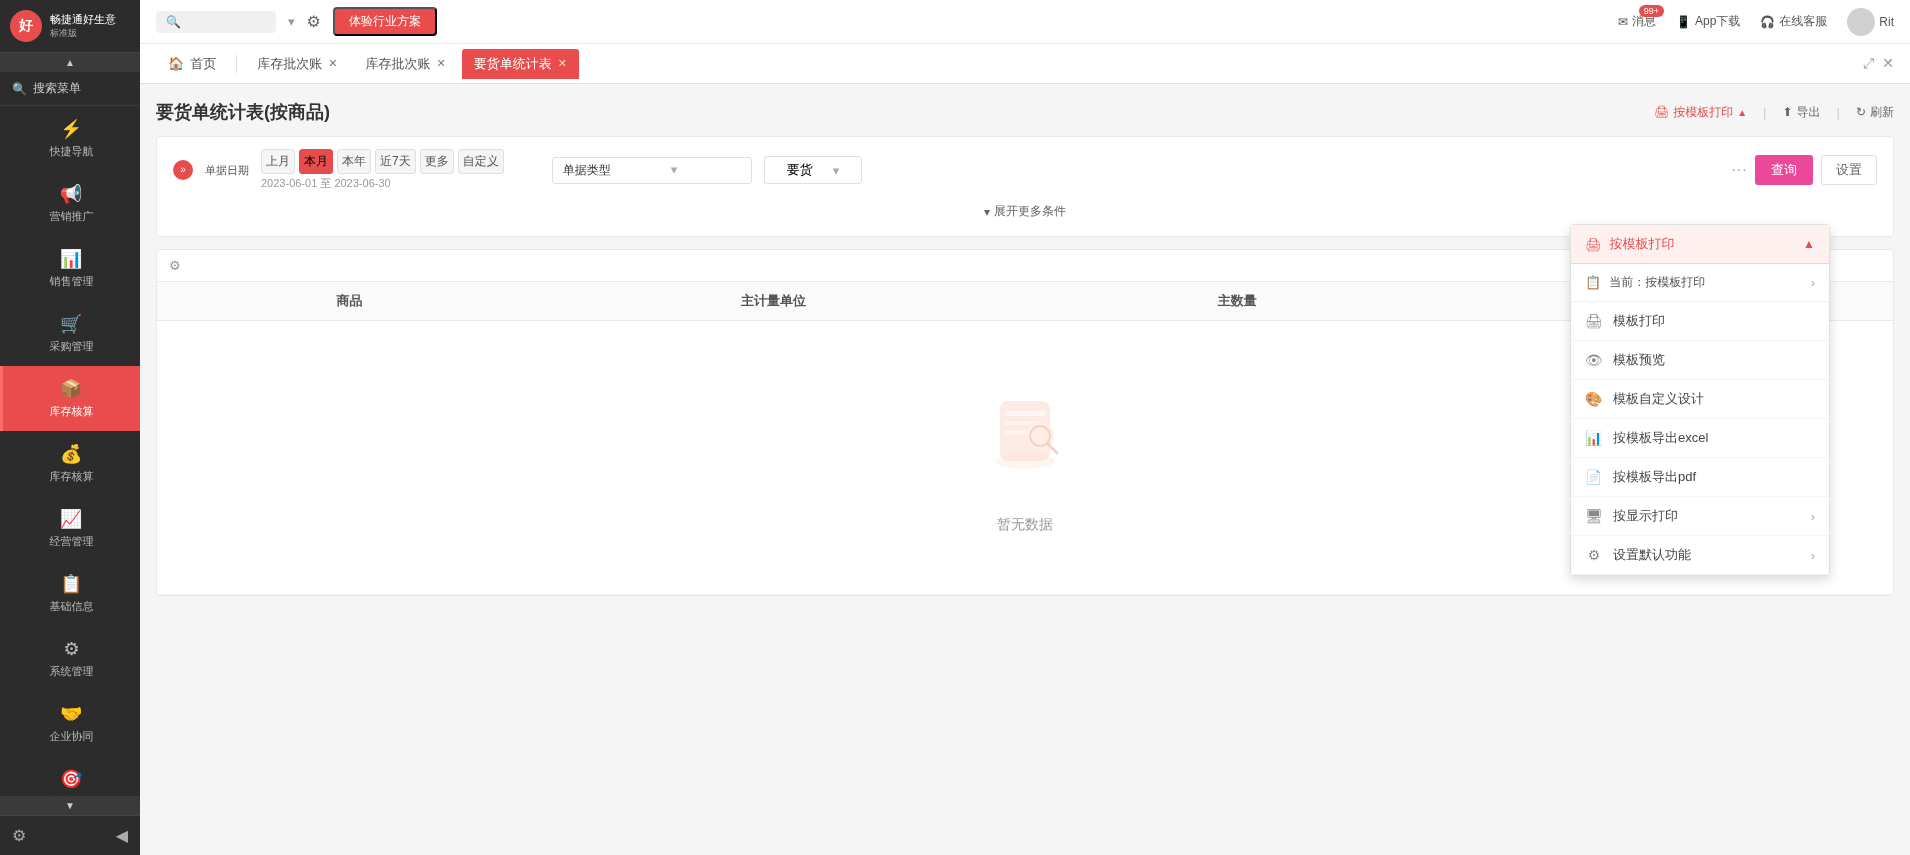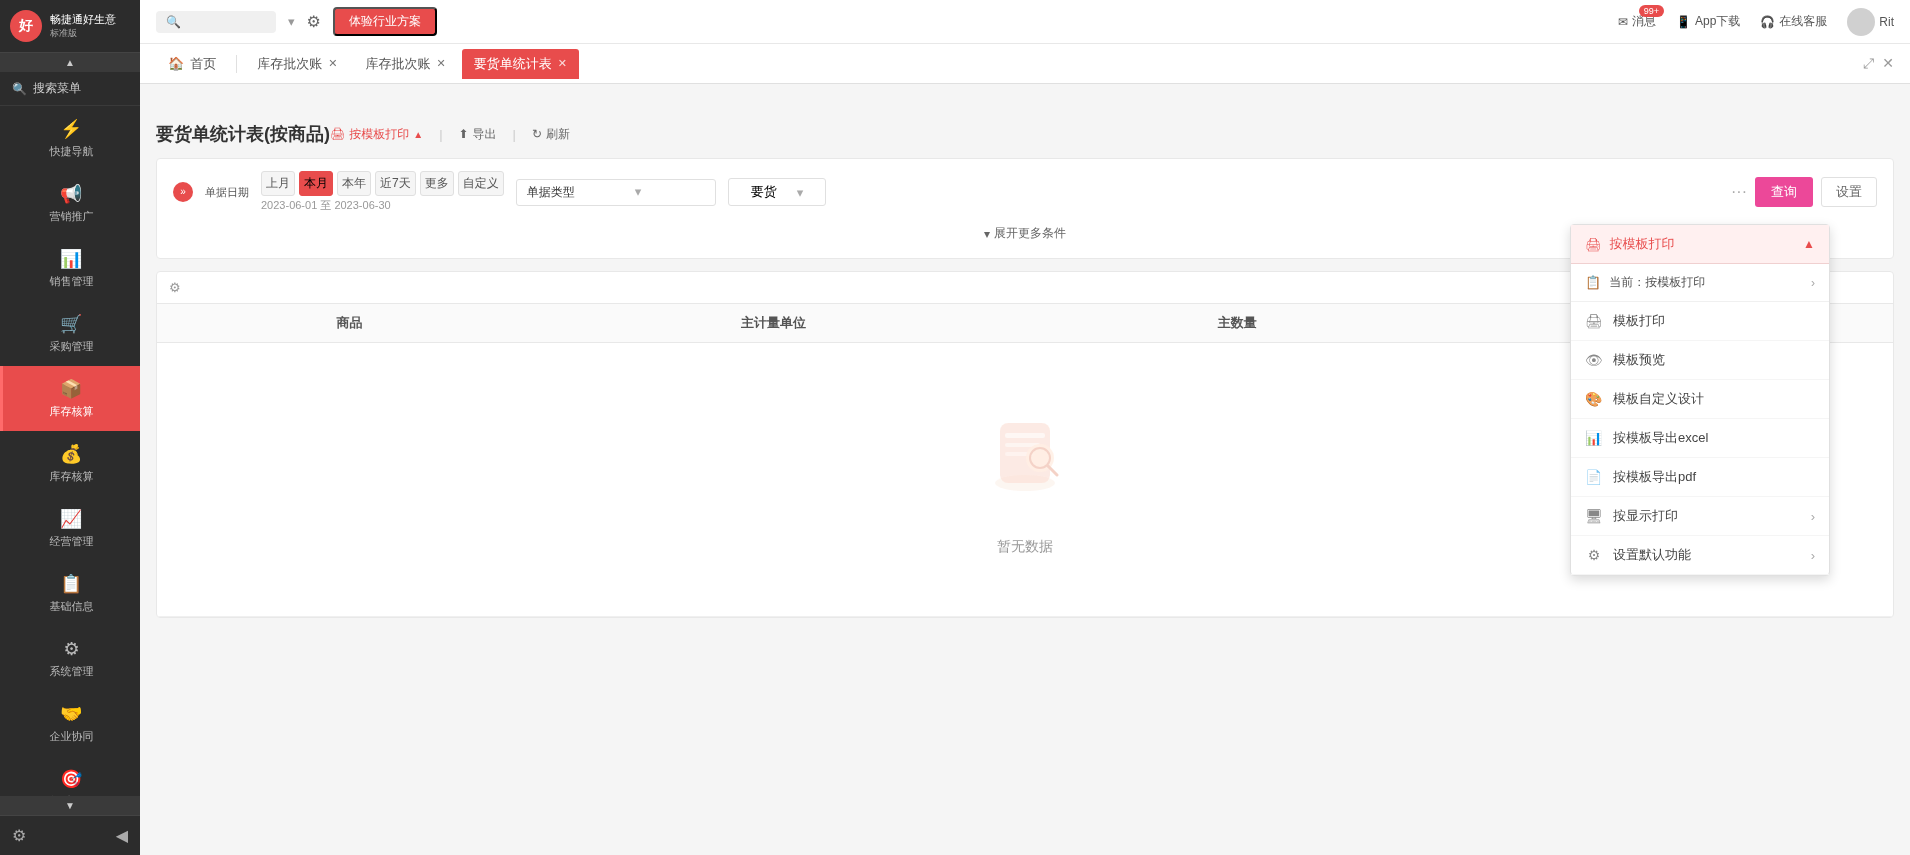--- a/index.html
+++ b/index.html
@@ -183,23 +183,22 @@
       flex: 1;
       overflow: auto;
       padding: 16px;
       position: relative;
     }
 
     
     .page-header {
       display: flex;
       align-items: center;
-      justify-content: flex-start;
+      justify-content: space-between;
       margin-bottom: 12px;
-      margin-top: 22px;
     }
     .page-title {
       font-size: 18px;
       font-weight: bold;
       color: #333;
     }
     .page-actions {
       display: flex;
       align-items: center;
       gap: 16px;
@@ -276,20 +275,21 @@
     .filter-type-select {
       display: flex;
       align-items: flex-start;
       border: 1px solid #e0e0e0;
       border-radius: 3px;
       padding: 4px 10px;
       gap: 60px;
       background: white;
       cursor: pointer;
       min-width: 200px;
+      margin-left: 36px;
     }
     .filter-type-label { font-size: 12px; color: #333; }
     .filter-type-arrow { color: #aaa; }
     .filter-yaohuodan {
       display: flex;
       align-items: center;
       border: 1px solid #e0e0e0;
       border-radius: 3px;
       padding: 4px 22px;
       gap: 20px;

